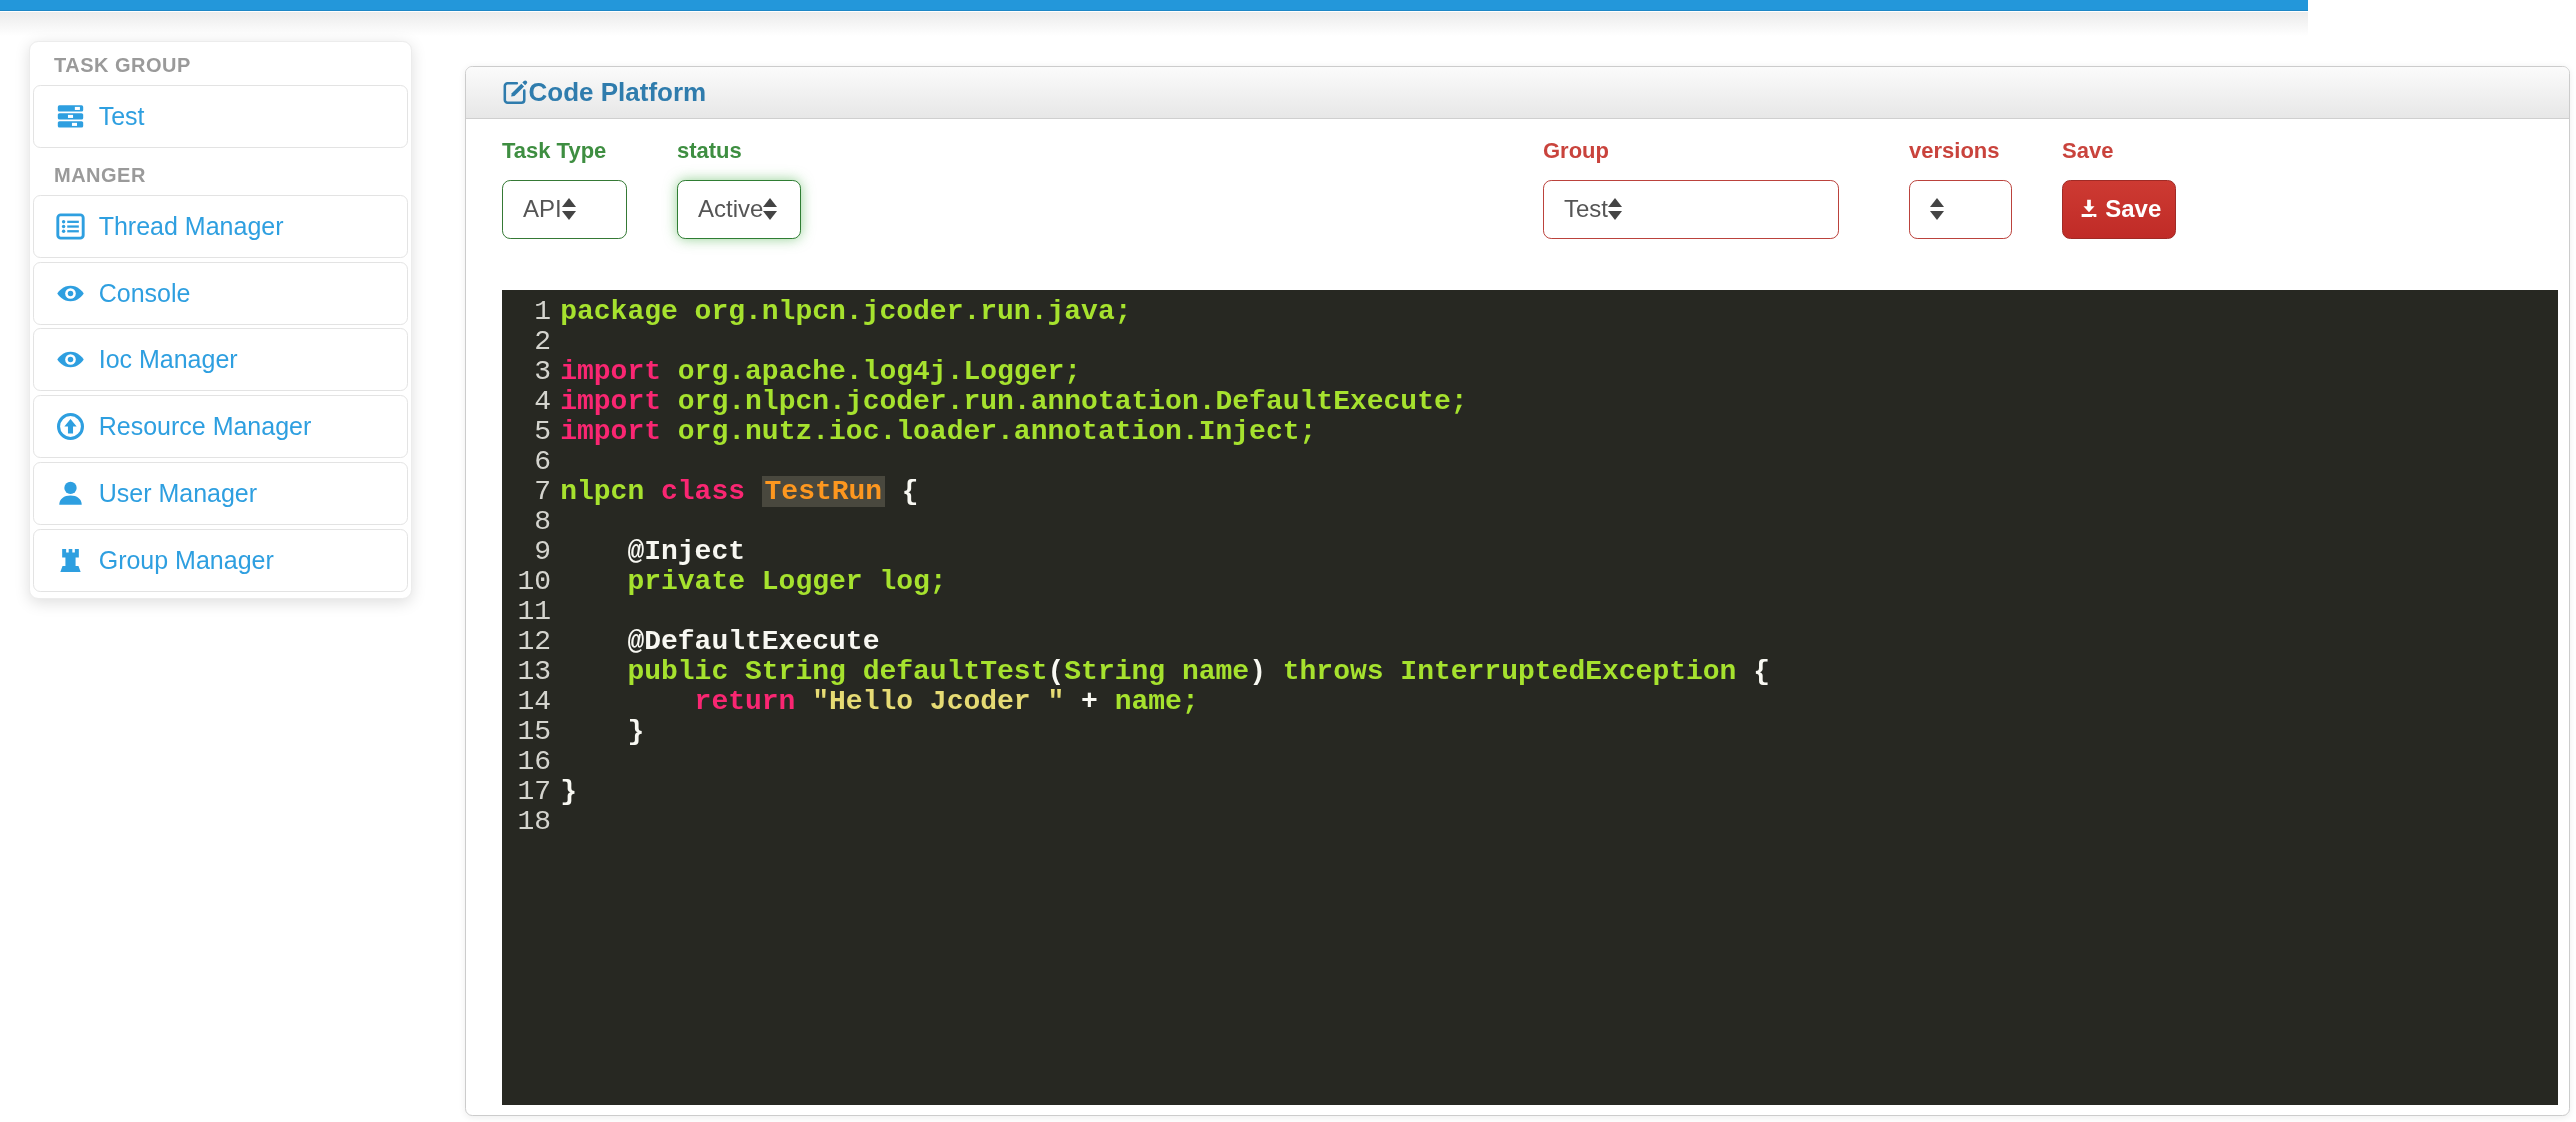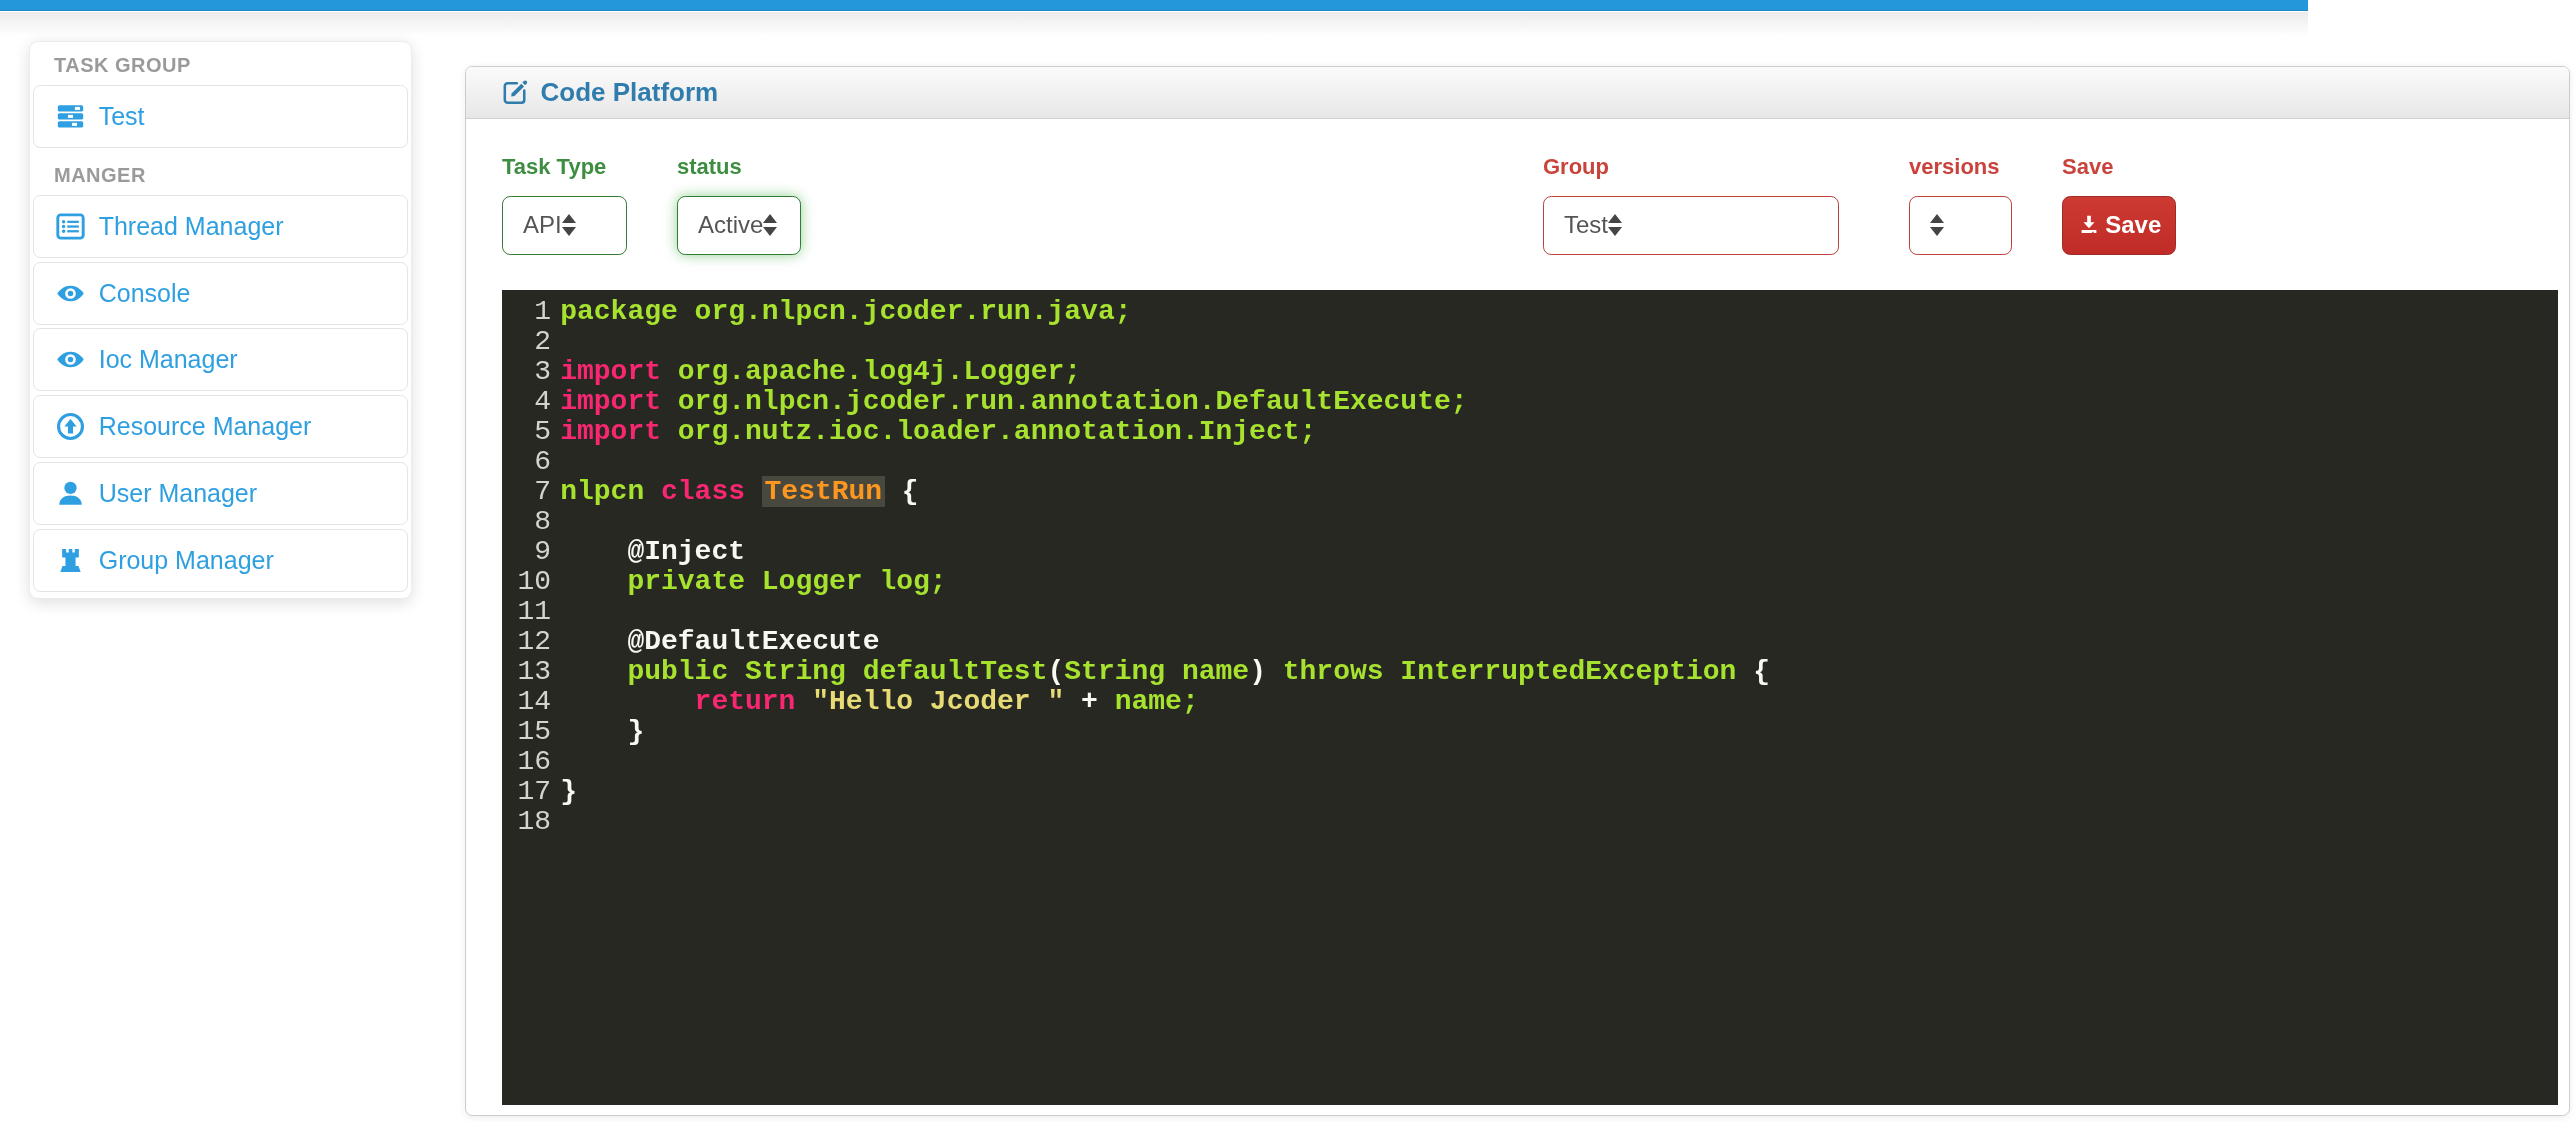--- a/index.html
+++ b/index.html
@@ -24,28 +24,28 @@
     color:#2e9fe0; font-size:25px; cursor:pointer; }
   .sb-item .icn { display:flex; align-items:center; justify-content:center; width:33px; height:33px; }
   .sb-item svg { width:29px; height:29px; fill:currentColor; stroke:none; }
 
   
   .panel { position:absolute; left:465px; top:66px; width:2105px; height:1050px;
     background:#fff; border:0.9px solid #cccccc; border-radius:7.3px;
     box-shadow:0 1.8px 7.3px rgba(0,0,0,0.07); }
   .panel-header { height:52px; background:linear-gradient(#fbfbfb,#e7e7e7);
     border-bottom:0.9px solid #cfcfcf; border-radius:6.4px 6.4px 0 0;
-    display:flex; align-items:center; gap:12px; padding:0 35px;
+    display:flex; align-items:center; padding:0 35px;
     color:#2f7cad; font-size:26px; font-weight:bold; }
   .panel-header svg { width:27.5px; height:27.5px; }
   .panel-body { position:relative; height:997px; }
 
   
   .field { position:absolute; top:19px; }
-  .field .flabel { display:block; font-size:22px; font-weight:bold; margin-bottom:15.6px;margin-top:16px; }
+  .field .flabel { display:block; font-size:22px; font-weight:bold; margin-bottom:15.6px; }
   .green-lbl { color:#3e8e41; }
   .tan-lbl   { color:#c09853; }
   .red-lbl   { color:#c9433c; }
   .control { height:59px; border-radius:8.2px; background:#fff; display:flex;
     align-items:center; font-size:24px; color:#555; }
   .selectbox { padding:0 14px 0 20px; cursor:pointer; }
   .green-bd { border:1.8px solid #357935; }
   .glow { box-shadow:0 0 13px rgba(92,184,92,0.65); border-color:#2f7d33; }
   .red-bd { border:1.8px solid #bb423c; }
   .txtinput { width:100%; height:59px; border:1.8px solid #c09853; border-radius:8.2px;

